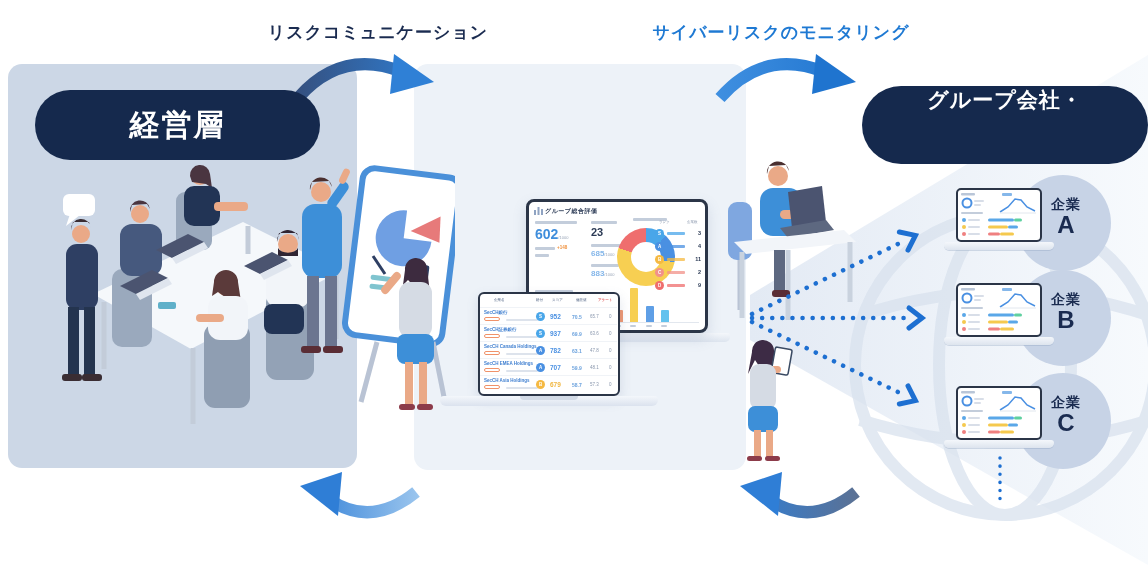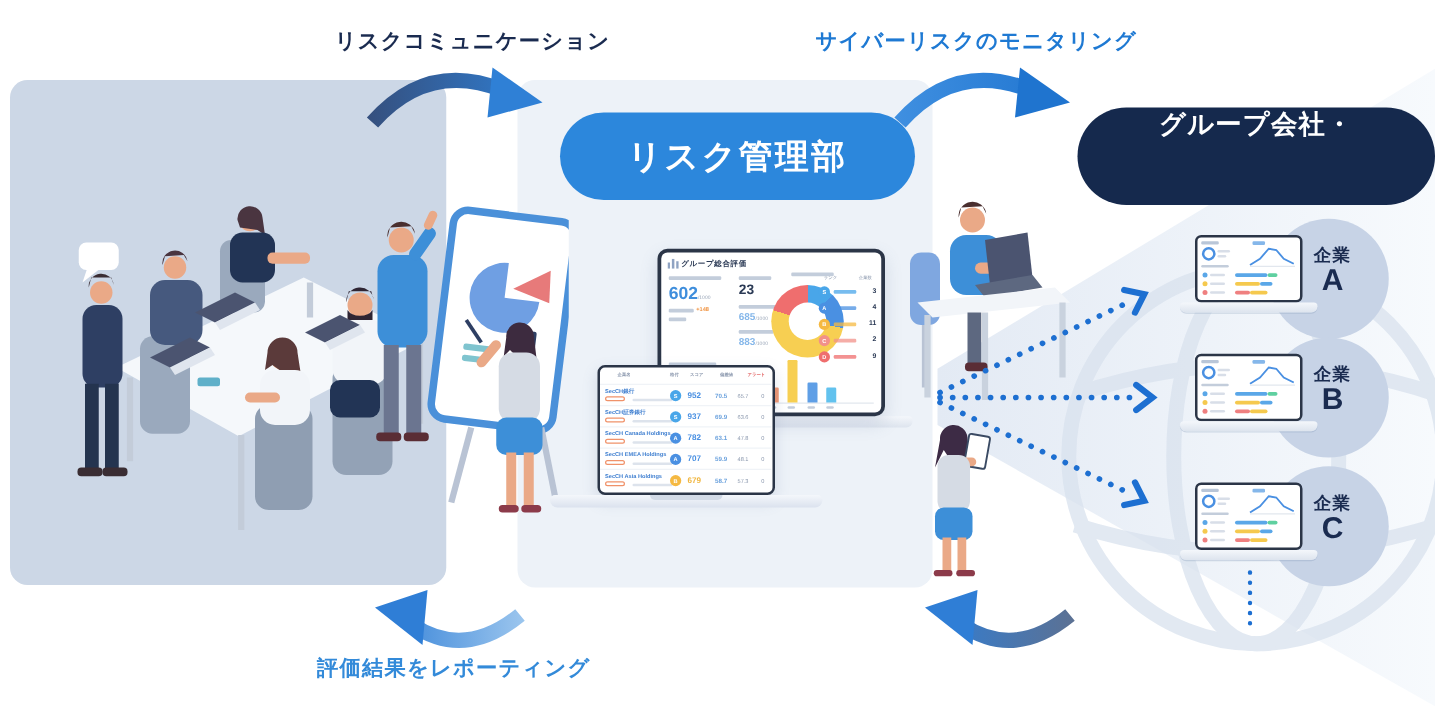--- a/index.html
+++ b/index.html
@@ -139,21 +139,20 @@
     </g>
 
     <g>
       <path d="M856,492 Q812,528 770,500" stroke="url(#a4)" stroke-width="12" fill="none"></path>
       <polygon points="740,486 782,472 778,516" fill="#2f7ed6"></polygon>
     </g>
   </svg>
 
   <div class="abs flow-label lbl-navy" style="left:248px;top:21px;width:260px;">リスクコミュニケーション</div>
   <div class="abs flow-label lbl-blue" style="left:646px;top:21px;width:270px;">サイバーリスクのモニタリング</div>
-  <div class="abs flow-label" style="left:238px;top:523px;width:250px;color:#338ad9;">評価結果をレポーティング</div>
 
   <svg class="abs" style="left:8px;top:64px;" width="349" height="404" viewBox="0 0 349 404">
 
     <polygon points="85,230 235,158 333,207 183,285" fill="#f5f8fb"></polygon>
     <g stroke="#c3ccd9" stroke-width="5">
       <line x1="96" y1="238" x2="96" y2="305"></line>
         <line x1="185" y1="284" x2="185" y2="360"></line>
       <line x1="328" y1="210" x2="328" y2="275"></line>
         <line x1="240" y1="162" x2="240" y2="190"></line>
     </g>
@@ -527,18 +526,18 @@
           <rect x="42" y="42.5" width="14" height="3" rx="1.5" fill="#f5c94e"></rect>
       </g>
     </svg>
   </div>
   <div class="abs mini-base" style="left:944px;top:440px;"></div>
   <div class="abs company-label" style="left:1038px;top:394px;width:56px;">
     <div class="company-prefix">企業</div>
     <div class="company-letter">C</div>
   </div>
 
-  <div class="abs pill pill-blue pill-risk">リスク管理部</div>
+  <div class="abs pill pill-navy pill-mgmt">経営層</div>
   <div class="abs pill pill-navy pill-group">
     <div>グループ会社・</div>
   </div>
 
 </div>
 
 </body></html>

